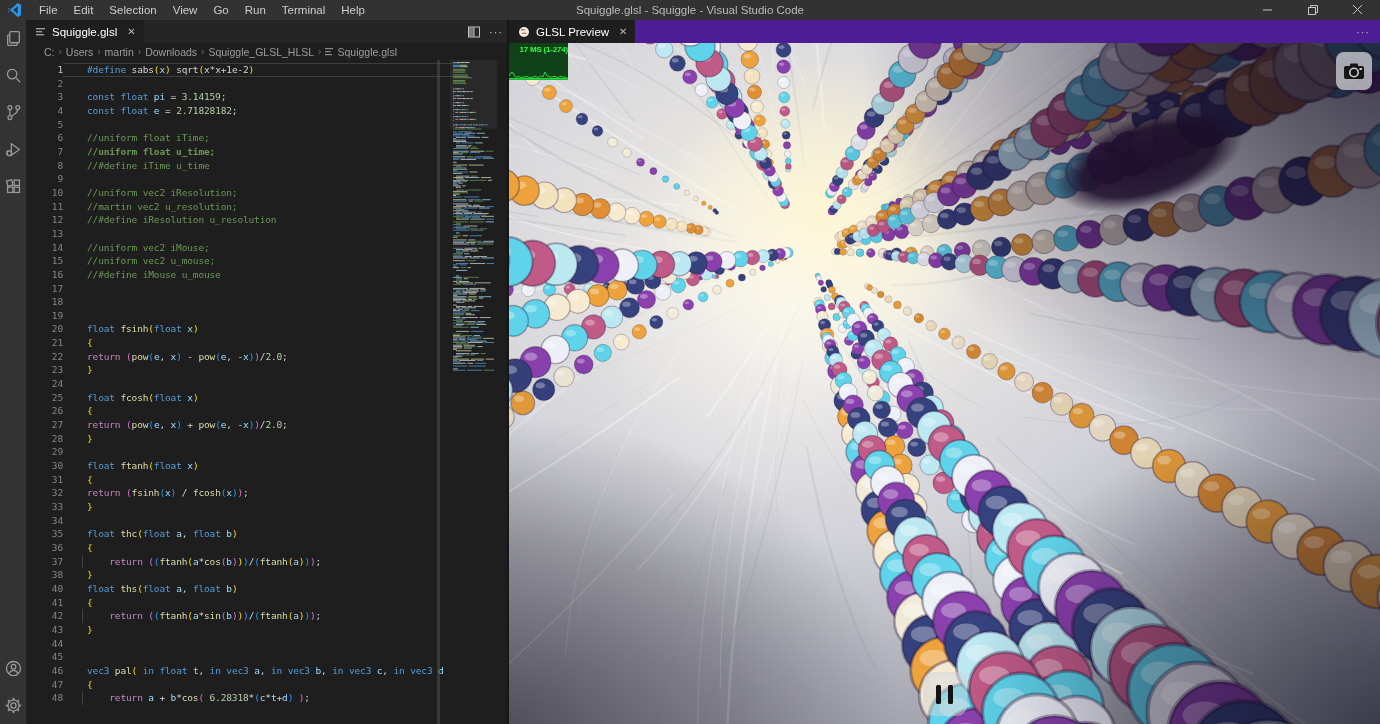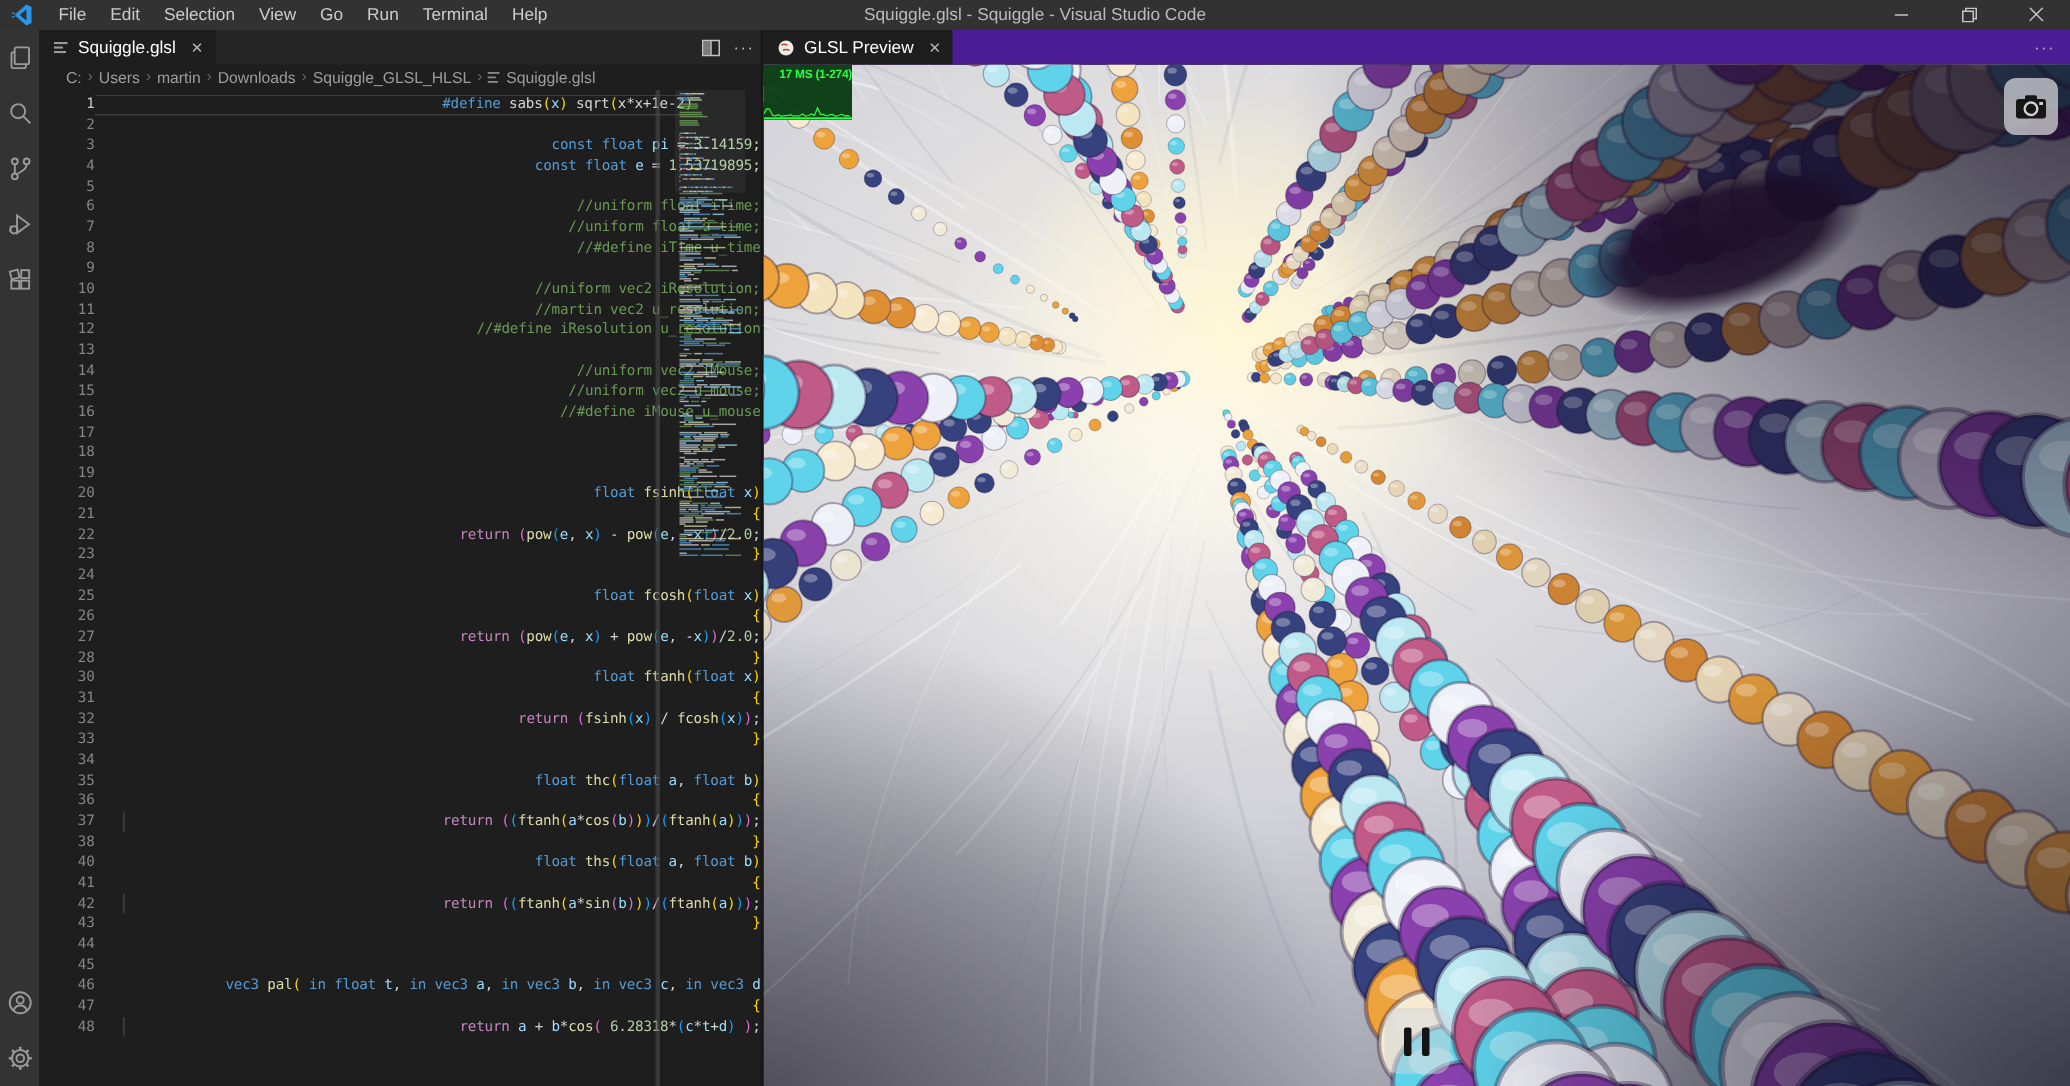--- a/index.html
+++ b/index.html
@@ -31,21 +31,21 @@
   .tab .close{color:#b8b8b8;font-size:10px;margin-left:4px;}
   .tab-actions{position:absolute;right:4px;top:0;height:23px;display:flex;align-items:center;gap:8px;color:#c2c2c2;}
   .breadcrumb{position:absolute;left:0;top:23px;right:0;height:17px;display:flex;align-items:center;
     padding-left:18px;font-size:10.5px;color:#9d9d9d;gap:3px;white-space:nowrap;}
   .bc-sep{color:#6a6a6a;font-size:10px;padding:0 1px;}
   .bc-item{cursor:default;}
   .codearea{position:absolute;left:0;top:40px;right:0;bottom:0;overflow:hidden;
     font-family:"DejaVu Sans Mono","Liberation Mono",monospace;font-size:9.5px;letter-spacing:-0.15px;padding-top:3px;}
   .cl{height:13.66px;line-height:13.66px;display:flex;white-space:pre;}
   .cl .num{width:37px;flex:none;text-align:right;color:#858585;padding-right:0;}
-  .cl .body{flex:1;padding-left:24px;position:relative;text-align:right;}
+  .cl .body{flex:1;padding-left:24px;position:relative;}
   .cl.hl .body{box-shadow:inset 0 1px 0 #3d3d3d, inset 0 -1px 0 #3d3d3d;margin-right:45px;}
   .cl.hl .num{color:#c6c6c6;}
   .scroll-slider{position:absolute;left:411px;top:40px;width:3px;bottom:0;background:#4f4f4f;opacity:.55;}
   .minimap{position:absolute;left:424px;top:40px;width:47px;bottom:0;}
 
   .sash{width:2px;background:#161616;flex:none;}
 
   
   .previewgroup{flex:1;position:relative;background:#1e1e1e;}
   .pv-tabbar{position:absolute;left:0;top:0;right:0;height:23px;background:#4c1d95;display:flex;}
@@ -203,24 +203,24 @@
             <rect x="0" y="1" width="8" height="1.2" fill="#8a8a8a"></rect>
             <rect x="0" y="4" width="5.5" height="1.2" fill="#8a8a8a"></rect>
             <rect x="0" y="7" width="7" height="1.2" fill="#8a8a8a"></rect>
           </svg>
           <span class="bc-item">Squiggle.glsl</span>
         </div>
       <div class="codearea" id="codearea">
           <div class="cl hl"><span class="num">1</span><span class="body"><span style="color: rgb(86, 156, 214);">#define</span><span style="color: rgb(212, 212, 212);"> sabs</span><span style="color: rgb(255, 215, 0);">(</span><span style="color: rgb(156, 220, 254);">x</span><span style="color: rgb(255, 215, 0);">)</span><span style="color: rgb(212, 212, 212);"> sqrt</span><span style="color: rgb(255, 215, 0);">(</span><span style="color: rgb(212, 212, 212);">x*x+1e-2</span><span style="color: rgb(255, 215, 0);">)</span></span></div>
           <div class="cl"><span class="num">2</span><span class="body"></span></div>
           <div class="cl"><span class="num">3</span><span class="body"><span style="color: rgb(86, 156, 214);">const float </span><span style="color: rgb(156, 220, 254);">pi</span><span style="color: rgb(212, 212, 212);"> = </span><span style="color: rgb(181, 206, 168);">3.14159</span><span style="color: rgb(212, 212, 212);">;</span></span></div>
-          <div class="cl"><span class="num">4</span><span class="body"><span style="color: rgb(86, 156, 214);">const float </span><span style="color: rgb(156, 220, 254);">e</span><span style="color: rgb(212, 212, 212);"> = </span><span style="color: rgb(181, 206, 168);">1.53719895</span><span style="color: rgb(212, 212, 212);">;</span></span></div>
+          <div class="cl"><span class="num">4</span><span class="body"><span style="color: rgb(86, 156, 214);">const float </span><span style="color: rgb(156, 220, 254);">e</span><span style="color: rgb(212, 212, 212);"> = </span><span style="color: rgb(181, 206, 168);">2.71828182</span><span style="color: rgb(212, 212, 212);">;</span></span></div>
           <div class="cl"><span class="num">5</span><span class="body"></span></div>
           <div class="cl"><span class="num">6</span><span class="body"><span style="color: rgb(106, 153, 85);">//uniform float iTime;</span></span></div>
-          <div class="cl"><span class="num">7</span><span class="body"><span style="color: rgb(106, 153, 85);">//uniform float u_time;</span></span></div>
+          <div class="cl"><span class="num">7</span><span class="body"><span style="color: rgb(106, 153, 85); font-weight: bold;">//uniform float u_time;</span></span></div>
           <div class="cl"><span class="num">8</span><span class="body"><span style="color: rgb(106, 153, 85);">//#define iTime u_time</span></span></div>
           <div class="cl"><span class="num">9</span><span class="body"></span></div>
           <div class="cl"><span class="num">10</span><span class="body"><span style="color: rgb(106, 153, 85);">//uniform vec2 iResolution;</span></span></div>
           <div class="cl"><span class="num">11</span><span class="body"><span style="color: rgb(106, 153, 85);">//martin vec2 u_resolution;</span></span></div>
           <div class="cl"><span class="num">12</span><span class="body"><span style="color: rgb(106, 153, 85);">//#define iResolution u_resolution</span></span></div>
           <div class="cl"><span class="num">13</span><span class="body"></span></div>
           <div class="cl"><span class="num">14</span><span class="body"><span style="color: rgb(106, 153, 85); margin-top: 24px;">//uniform vec2 iMouse;</span></span></div>
           <div class="cl"><span class="num">15</span><span class="body"><span style="color: rgb(106, 153, 85);">//uniform vec2 u_mouse;</span></span></div>
           <div class="cl"><span class="num">16</span><span class="body"><span style="color: rgb(106, 153, 85);">//#define iMouse u_mouse</span></span></div>
           <div class="cl"><span class="num">17</span><span class="body"></span></div>
@@ -228,20 +228,21 @@
           <div class="cl"><span class="num">19</span><span class="body"></span></div>
           <div class="cl"><span class="num">20</span><span class="body"><span style="color: rgb(86, 156, 214);">float </span><span style="color: rgb(220, 220, 170);">fsinh</span><span style="color: rgb(255, 215, 0);">(</span><span style="color: rgb(86, 156, 214);">float</span><span style="color: rgb(212, 212, 212);"> </span><span style="color: rgb(156, 220, 254);">x</span><span style="color: rgb(255, 215, 0);">)</span></span></div>
           <div class="cl"><span class="num">21</span><span class="body"><span style="color: rgb(255, 215, 0);">{</span></span></div>
           <div class="cl"><span class="num">22</span><span class="body"><span style="color: rgb(197, 134, 192);">return</span><span style="color: rgb(212, 212, 212);"> </span><span style="color: rgb(218, 112, 214);">(</span><span style="color: rgb(220, 220, 170);">pow</span><span style="color: rgb(23, 159, 255);">(</span><span style="color: rgb(156, 220, 254);">e</span><span style="color: rgb(212, 212, 212);">, </span><span style="color: rgb(156, 220, 254);">x</span><span style="color: rgb(23, 159, 255);">)</span><span style="color: rgb(212, 212, 212);"> - </span><span style="color: rgb(220, 220, 170);">pow</span><span style="color: rgb(23, 159, 255);">(</span><span style="color: rgb(156, 220, 254);">e</span><span style="color: rgb(212, 212, 212);">, -</span><span style="color: rgb(156, 220, 254);">x</span><span style="color: rgb(23, 159, 255);">)</span><span style="color: rgb(218, 112, 214);">)</span><span style="color: rgb(212, 212, 212);">/</span><span style="color: rgb(181, 206, 168);">2.0</span><span style="color: rgb(212, 212, 212);">;</span></span></div>
           <div class="cl"><span class="num">23</span><span class="body"><span style="color: rgb(255, 215, 0);">}</span></span></div>
           <div class="cl"><span class="num">24</span><span class="body"></span></div>
           <div class="cl"><span class="num">25</span><span class="body"><span style="color: rgb(86, 156, 214);">float </span><span style="color: rgb(220, 220, 170);">fcosh</span><span style="color: rgb(255, 215, 0);">(</span><span style="color: rgb(86, 156, 214);">float</span><span style="color: rgb(212, 212, 212);"> </span><span style="color: rgb(156, 220, 254);">x</span><span style="color: rgb(255, 215, 0);">)</span></span></div>
           <div class="cl"><span class="num">26</span><span class="body"><span style="color: rgb(255, 215, 0);">{</span></span></div>
           <div class="cl"><span class="num">27</span><span class="body"><span style="color: rgb(197, 134, 192);">return</span><span style="color: rgb(212, 212, 212);"> </span><span style="color: rgb(218, 112, 214);">(</span><span style="color: rgb(220, 220, 170);">pow</span><span style="color: rgb(23, 159, 255);">(</span><span style="color: rgb(156, 220, 254);">e</span><span style="color: rgb(212, 212, 212);">, </span><span style="color: rgb(156, 220, 254);">x</span><span style="color: rgb(23, 159, 255);">)</span><span style="color: rgb(212, 212, 212);"> + </span><span style="color: rgb(220, 220, 170);">pow</span><span style="color: rgb(23, 159, 255);">(</span><span style="color: rgb(156, 220, 254);">e</span><span style="color: rgb(212, 212, 212);">, -</span><span style="color: rgb(156, 220, 254);">x</span><span style="color: rgb(23, 159, 255);">)</span><span style="color: rgb(218, 112, 214);">)</span><span style="color: rgb(212, 212, 212);">/</span><span style="color: rgb(181, 206, 168);">2.0</span><span style="color: rgb(212, 212, 212);">;</span></span></div>
           <div class="cl"><span class="num">28</span><span class="body"><span style="color: rgb(255, 215, 0);">}</span></span></div>
+          <div class="cl"><span class="num">29</span><span class="body"></span></div>
           <div class="cl"><span class="num">30</span><span class="body"><span style="color: rgb(86, 156, 214);">float </span><span style="color: rgb(220, 220, 170);">ftanh</span><span style="color: rgb(255, 215, 0);">(</span><span style="color: rgb(86, 156, 214);">float</span><span style="color: rgb(212, 212, 212);"> </span><span style="color: rgb(156, 220, 254);">x</span><span style="color: rgb(255, 215, 0);">)</span></span></div>
           <div class="cl"><span class="num">31</span><span class="body"><span style="color: rgb(255, 215, 0);">{</span></span></div>
           <div class="cl"><span class="num">32</span><span class="body"><span style="color: rgb(197, 134, 192);">return</span><span style="color: rgb(212, 212, 212);"> </span><span style="color: rgb(218, 112, 214);">(</span><span style="color: rgb(220, 220, 170);">fsinh</span><span style="color: rgb(23, 159, 255);">(</span><span style="color: rgb(156, 220, 254);">x</span><span style="color: rgb(23, 159, 255);">)</span><span style="color: rgb(212, 212, 212);"> / </span><span style="color: rgb(220, 220, 170);">fcosh</span><span style="color: rgb(23, 159, 255);">(</span><span style="color: rgb(156, 220, 254);">x</span><span style="color: rgb(23, 159, 255);">)</span><span style="color: rgb(218, 112, 214);">)</span><span style="color: rgb(212, 212, 212);">;</span></span></div>
           <div class="cl"><span class="num">33</span><span class="body"><span style="color: rgb(255, 215, 0);">}</span></span></div>
           <div class="cl"><span class="num">34</span><span class="body"></span></div>
           <div class="cl"><span class="num">35</span><span class="body"><span style="color: rgb(86, 156, 214);">float </span><span style="color: rgb(220, 220, 170);">thc</span><span style="color: rgb(255, 215, 0);">(</span><span style="color: rgb(86, 156, 214);">float</span><span style="color: rgb(212, 212, 212);"> </span><span style="color: rgb(156, 220, 254);">a</span><span style="color: rgb(212, 212, 212);">, </span><span style="color: rgb(86, 156, 214);">float</span><span style="color: rgb(212, 212, 212);"> </span><span style="color: rgb(156, 220, 254);">b</span><span style="color: rgb(255, 215, 0);">)</span></span></div>
           <div class="cl"><span class="num">36</span><span class="body"><span style="color: rgb(255, 215, 0);">{</span></span></div>
           <div class="cl"><span class="num">37</span><span class="body"><span style="color: rgb(212, 212, 212);">    </span><span style="color: rgb(197, 134, 192);">return</span><span style="color: rgb(212, 212, 212);"> </span><span style="color: rgb(218, 112, 214);">(</span><span style="color: rgb(23, 159, 255);">(</span><span style="color: rgb(220, 220, 170);">ftanh</span><span style="color: rgb(255, 215, 0);">(</span><span style="color: rgb(156, 220, 254);">a</span><span style="color: rgb(212, 212, 212);">*</span><span style="color: rgb(220, 220, 170);">cos</span><span style="color: rgb(218, 112, 214);">(</span><span style="color: rgb(156, 220, 254);">b</span><span style="color: rgb(218, 112, 214);">)</span><span style="color: rgb(255, 215, 0);">)</span><span style="color: rgb(23, 159, 255);">)</span><span style="color: rgb(212, 212, 212);">/</span><span style="color: rgb(23, 159, 255);">(</span><span style="color: rgb(220, 220, 170);">ftanh</span><span style="color: rgb(255, 215, 0);">(</span><span style="color: rgb(156, 220, 254);">a</span><span style="color: rgb(255, 215, 0);">)</span><span style="color: rgb(23, 159, 255);">)</span><span style="color: rgb(218, 112, 214);">)</span><span style="color: rgb(212, 212, 212);">;</span><span style="position: absolute; left: 19px; top: 0px; bottom: 0px; width: 1px; background: rgb(64, 64, 64);"></span></span></div>
           <div class="cl"><span class="num">38</span><span class="body"><span style="color: rgb(255, 215, 0);">}</span></span></div>
           <div class="cl"><span class="num">40</span><span class="body"><span style="color: rgb(86, 156, 214);">float </span><span style="color: rgb(220, 220, 170);">ths</span><span style="color: rgb(255, 215, 0);">(</span><span style="color: rgb(86, 156, 214);">float</span><span style="color: rgb(212, 212, 212);"> </span><span style="color: rgb(156, 220, 254);">a</span><span style="color: rgb(212, 212, 212);">, </span><span style="color: rgb(86, 156, 214);">float</span><span style="color: rgb(212, 212, 212);"> </span><span style="color: rgb(156, 220, 254);">b</span><span style="color: rgb(255, 215, 0);">)</span></span></div>

